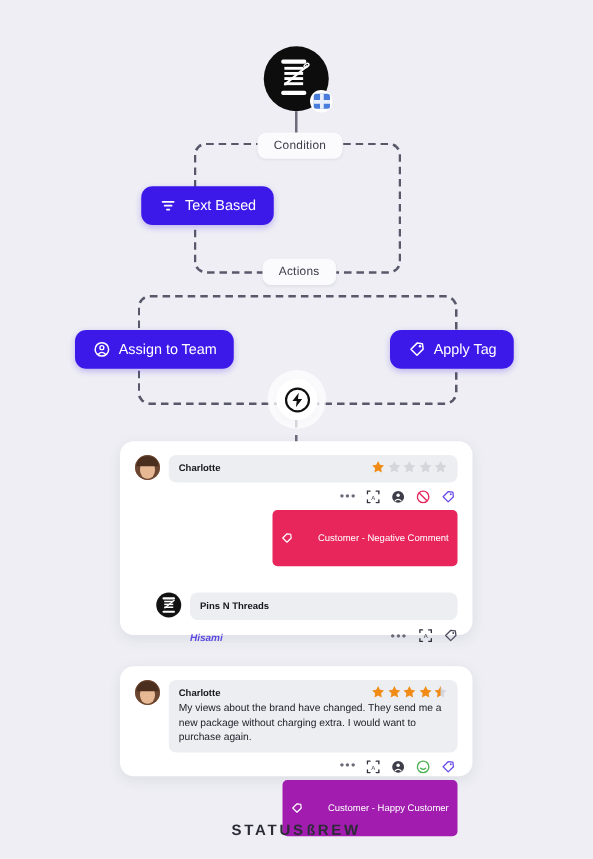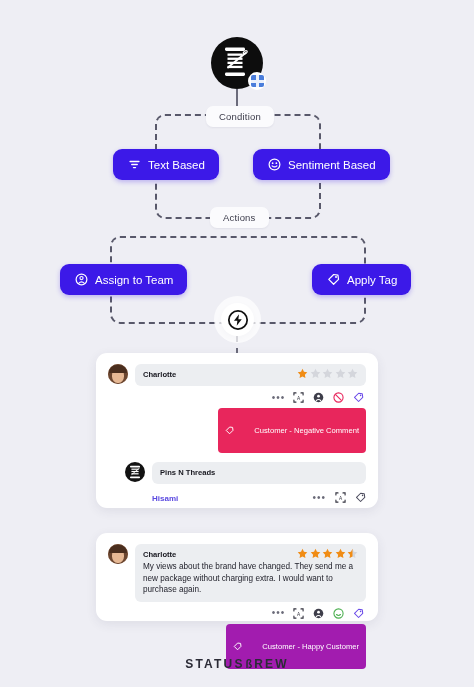--- a/index.html
+++ b/index.html
@@ -91,21 +91,21 @@
   .icon-row{display:flex;align-items:center;justify-content:flex-end;gap:9px;margin-top:6px;padding-right:2px;}
   .icon-row .ic{width:11px;height:11px;display:flex;align-items:center;justify-content:center;cursor:pointer;}
   .dots{font-size:10px;color:#6a6a78;letter-spacing:1px;line-height:6px;}
 
   .tag-badge{
     display:inline-flex;align-items:center;gap:20px;border-radius:4px;
     padding:18px 7px;font-size:7.6px;color:#fff;white-space:nowrap;
   }
   .tag-row{display:flex;justify-content:flex-end;margin-top:5px;}
 
-  .reply-link{font-size:8px;color:#5b4ae0;font-weight:bold;}
+  .reply-link{font-size:8px;color:#5b4ae0;font-weight:bold;font-style:italic;}
   .reply-foot{display:flex;align-items:center;justify-content:space-between;margin-top:5px;}
   .reply-icons{display:flex;align-items:center;gap:9px;}
 
   
   .footer{
     position:absolute;left:0;right:0;top:657px;display:flex;
     align-items:center;justify-content:center;gap:0px;
   }
   .logo-txt{font-size:12px;font-weight:bold;letter-spacing:2.2px;color:#2b2b36;}
   .logo-b{display:inline-block;transform:scaleX(.92);}
@@ -143,31 +143,20 @@
     <span class="ico">
       <svg width="13" height="13" viewBox="0 0 14 14">
         <rect x="1.5" y="3" width="11" height="1.5" rx=".75" fill="#fff"></rect>
         <rect x="3.3" y="6.3" width="7.4" height="1.5" rx=".75" fill="#fff"></rect>
         <rect x="5.2" y="9.6" width="3.6" height="1.5" rx=".75" fill="#fff"></rect>
       </svg>
     </span>
     <span>Text Based</span>
   </button>
 
-  <button class="node-btn" style="left:253px;top:149px;">
-    <span class="ico">
-      <svg width="13" height="13" viewBox="0 0 14 14">
-        <circle cx="7" cy="7" r="5.8" fill="none" stroke="#fff" stroke-width="1.3"></circle>
-        <circle cx="5" cy="5.6" r=".95" fill="#fff"></circle>
-        <circle cx="9" cy="5.6" r=".95" fill="#fff"></circle>
-        <path d="M4.4 8.4 Q7 10.8 9.6 8.4" fill="none" stroke="#fff" stroke-width="1.2" stroke-linecap="round"></path>
-      </svg>
-    </span>
-    <span>Sentiment Based</span>
-  </button>
 
   <div class="vline" style="left:236px;top:215px;height:12px;"></div>
 
   <div class="dash-box" style="left:110px;top:236px;width:252px;height:84px;"></div>
 
   <div class="pill-label" style="left:210px;top:207px;">Actions</div>
 
   <button class="node-btn" style="left:312px;top:264px;">
     <span class="ico">
       <svg width="13" height="13" viewBox="0 0 14 14">
@@ -261,21 +250,21 @@
 
     <div class="tag-row">
       <span class="tag-badge" style="background:#e8265c;">
         <svg width="9" height="9" viewBox="0 0 14 14">
             <path d="M11.8 2.2 L7.2 1.6 L1.9 6.9 L7.1 12.1 L12.4 6.8 Z" fill="none" stroke="#fff" stroke-width="1.5" stroke-linejoin="round"></path>
           </svg>
         <span>Customer - Negative Comment</span>
       </span>
     </div>
 
-    <div class="cmt" style="margin-top:9px;margin-left:17px;">
+    <div class="cmt" style="margin-top:21px;margin-left:17px;">
       <div class="cmt-av brand">
         <svg class="mini-spool" viewBox="0 0 12 14">
           <rect x="1" y=".8" width="10" height="1.7" rx=".8" fill="#fff"></rect>
           <rect x="1" y="11.5" width="10" height="1.7" rx=".8" fill="#fff"></rect>
           <rect x="2.4" y="3.6" width="7.2" height="1.2" fill="#fff"></rect>
           <rect x="2.4" y="5.9" width="7.2" height="1.2" fill="#fff"></rect>
           <rect x="2.4" y="8.2" width="7.2" height="1.2" fill="#fff"></rect>
           <path d="M10.6 3 L2.6 9.6" stroke="#fff" stroke-width=".9"></path>
         </svg>
       </div>

